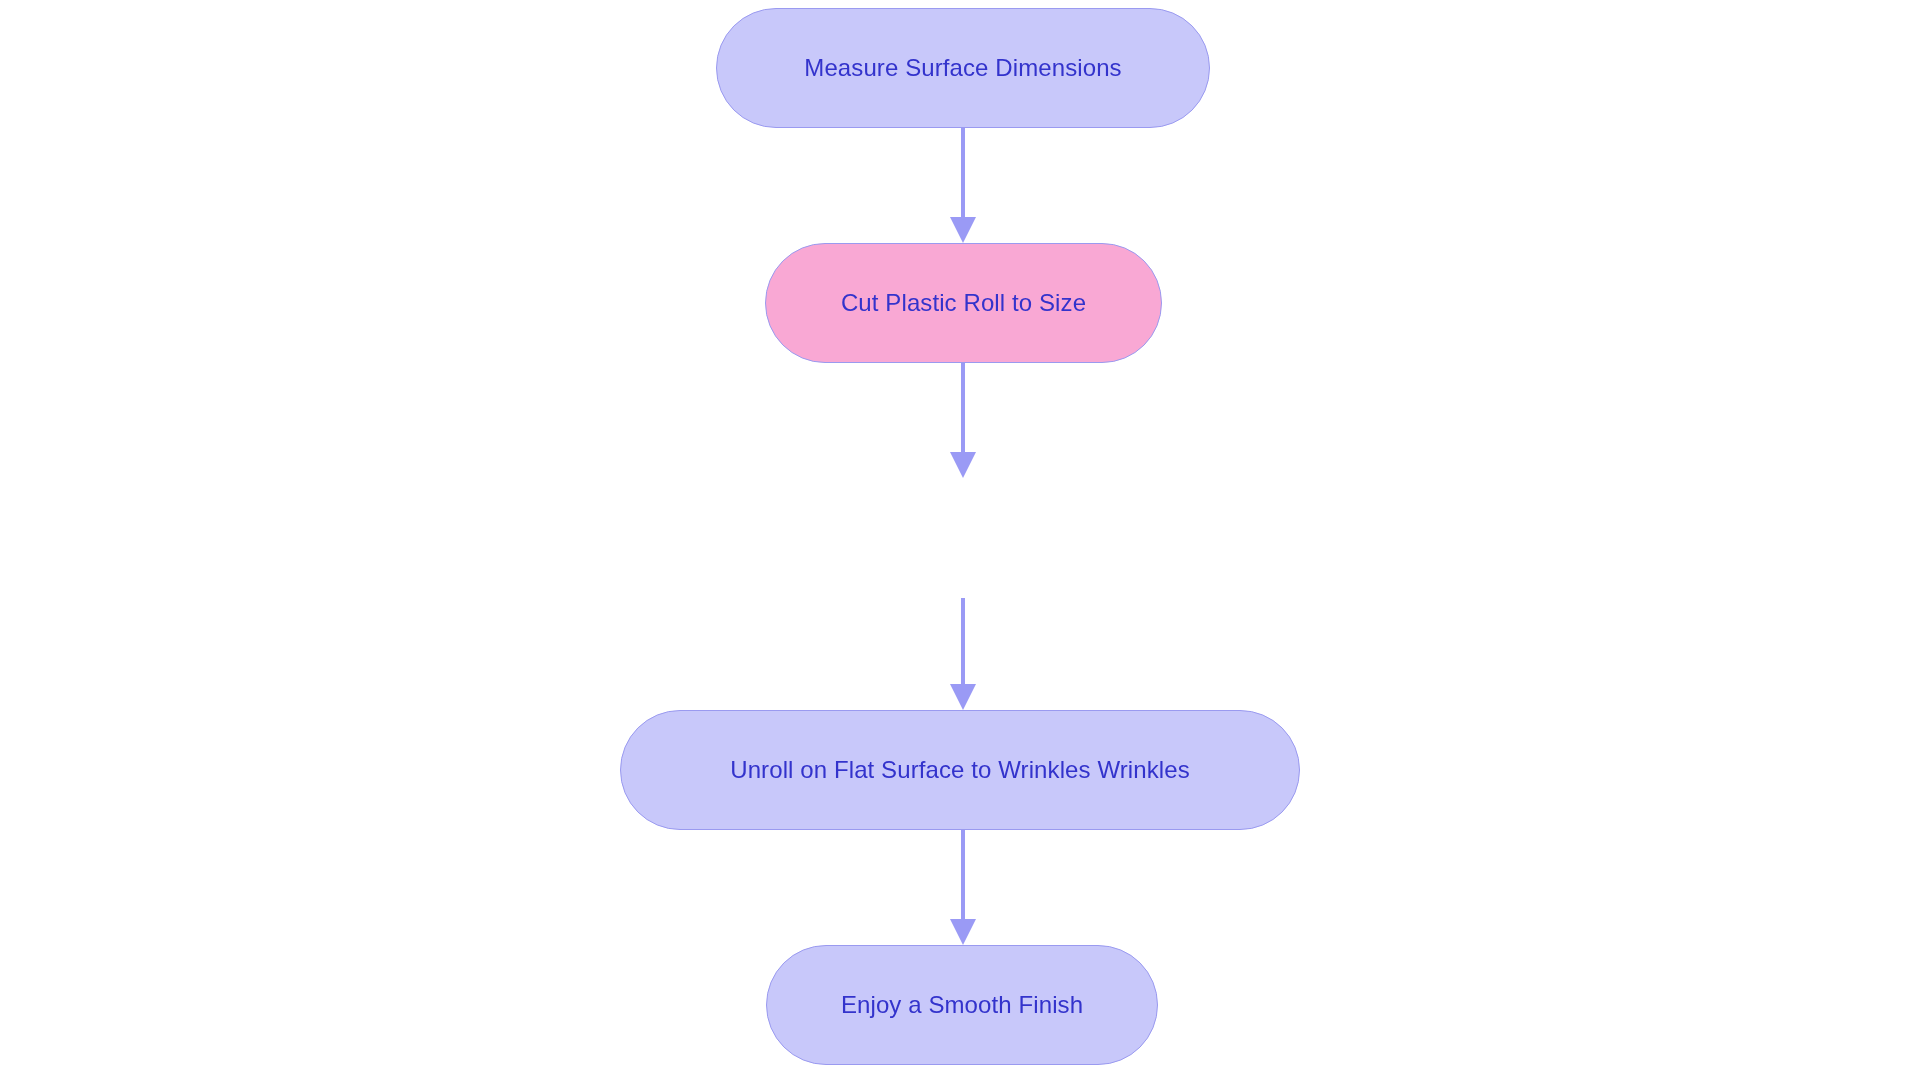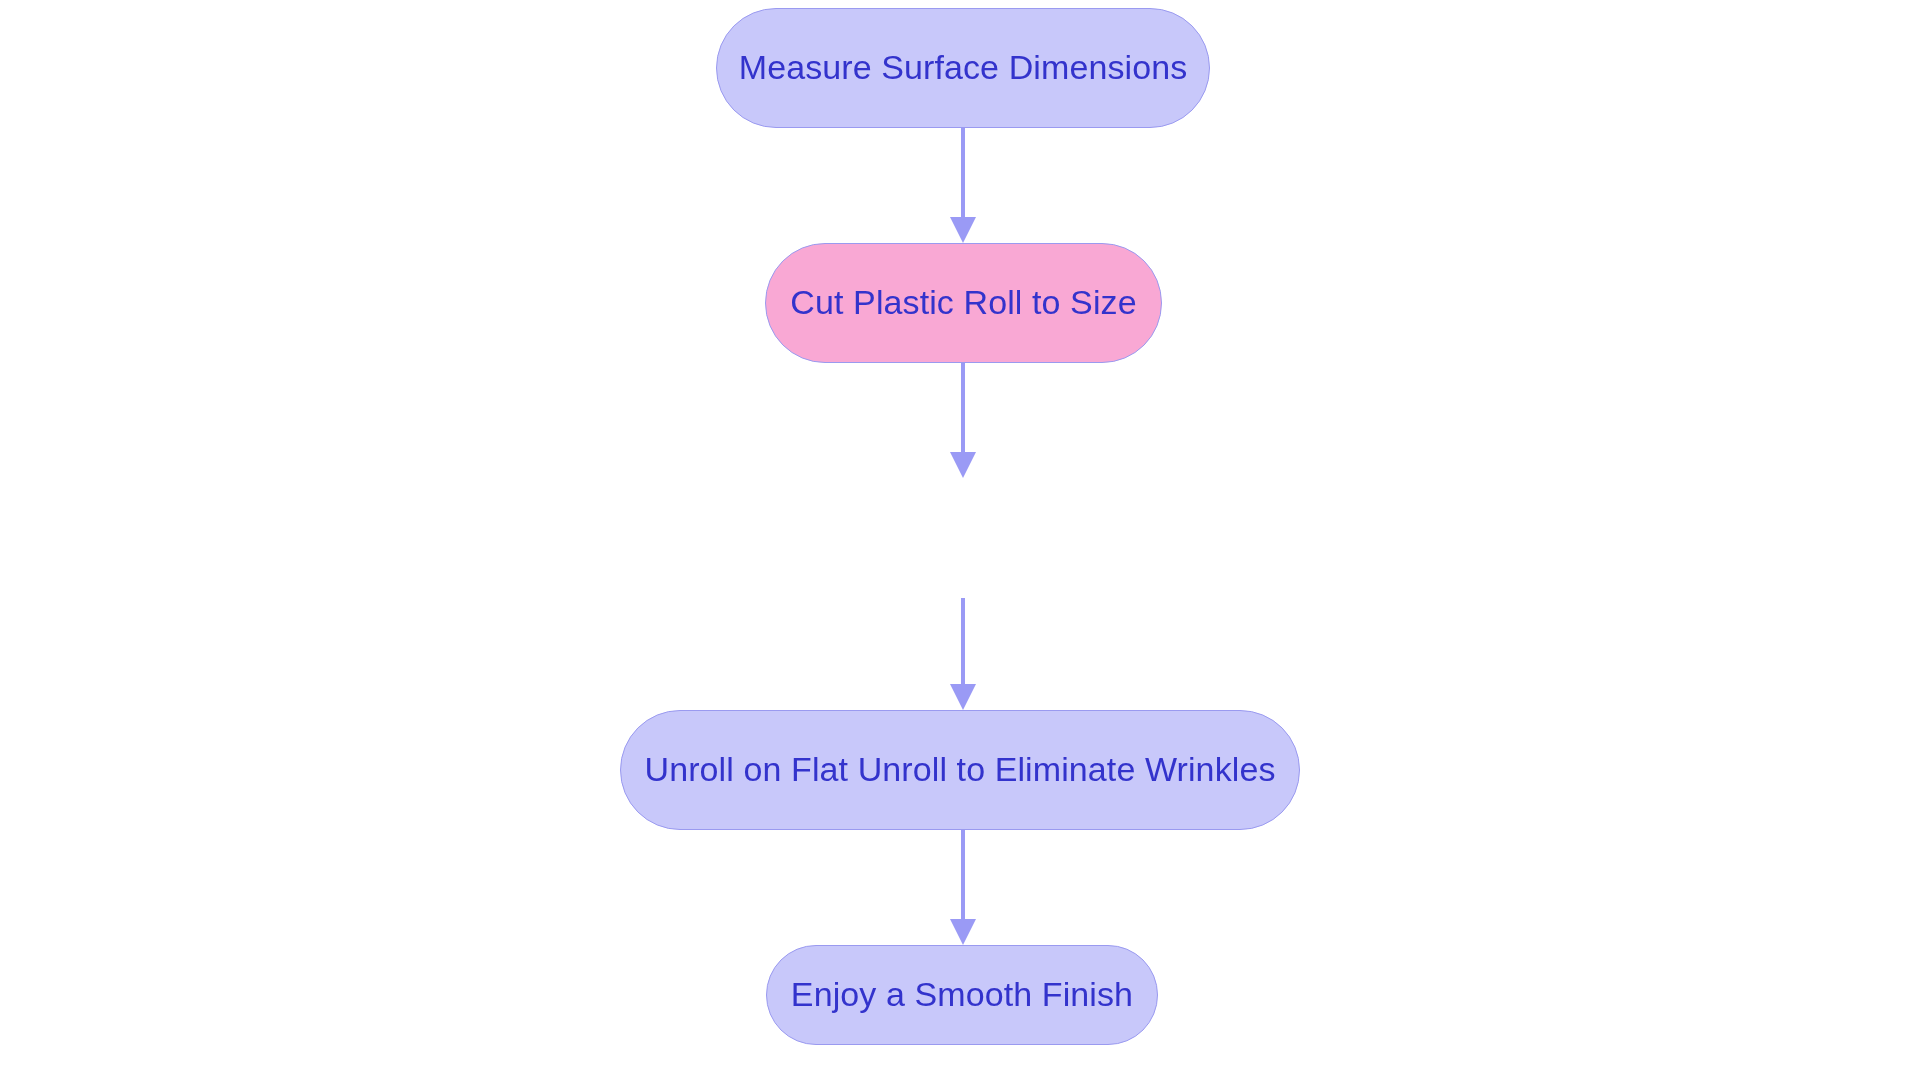--- a/index.html
+++ b/index.html
@@ -33,21 +33,21 @@
     align-items: center;
     justify-content: center;
     background: #c8c8fa;
     border: 1.6px solid #9a9af0;
     border-radius: 62px;
     z-index: 2;
   }
   .node-label {
     color: #3333cc;
     font-family: "Liberation Sans", sans-serif;
-    font-size: 34px;
+    font-size: 24px;
     font-weight: 400;
     line-height: 1.1;
     letter-spacing: 0.1px;
     white-space: nowrap;
     text-align: center;
     user-select: none;
   }
   .connector-line {
     stroke: #9a9af5;
     stroke-width: 4;
@@ -80,20 +80,20 @@
   <div class="node" id="node-1" style="left: 716px; top: 8px; width: 494px; height: 120px; border-radius: 60px; background: rgb(200, 200, 250); border-color: rgb(154, 154, 240);">
     <span class="node-label" style="color: rgb(51, 51, 204);">Measure Surface Dimensions</span>
   </div>
 
   <div class="node" id="node-2" style="left: 765px; top: 243px; width: 397px; height: 120px; border-radius: 60px; background: #f9a8d4; border-color: rgb(154, 154, 240);">
     <span class="node-label" style="color: rgb(51, 51, 204);">Cut Plastic Roll to Size</span>
   </div>
 
 
   <div class="node" id="node-4" style="left: 620px; top: 710px; width: 680px; height: 120px; border-radius: 60px; background: rgb(200, 200, 250); border-color: rgb(154, 154, 240);">
-    <span class="node-label" style="color: rgb(51, 51, 204);">Unroll on Flat Unroll to Eliminate Wrinkles</span>
+    <span class="node-label" style="color: rgb(51, 51, 204);">Unroll on Flat Surface to Wrinkles Wrinkles</span>
   </div>
 
-  <div class="node" id="node-5" style="left: 766px; top: 945px; width: 392px; height: 100px; border-radius: 60px; background: rgb(200, 200, 250); border-color: rgb(154, 154, 240);">
+  <div class="node" id="node-5" style="left: 766px; top: 945px; width: 392px; height: 120px; border-radius: 60px; background: rgb(200, 200, 250); border-color: rgb(154, 154, 240);">
     <span class="node-label" style="color: rgb(51, 51, 204);">Enjoy a Smooth Finish</span>
   </div>
 
 </div>
 
 </body></html>

